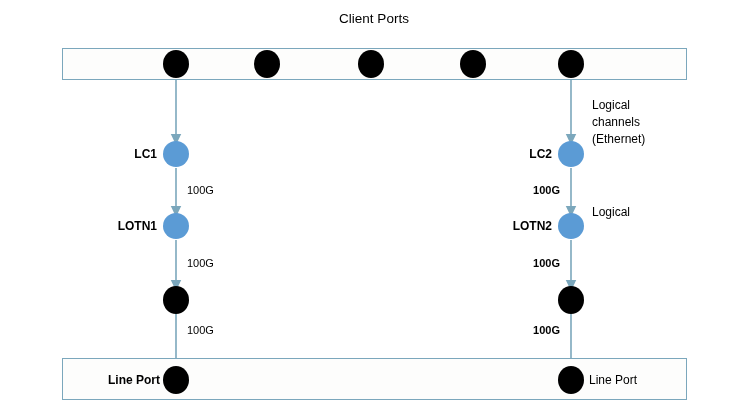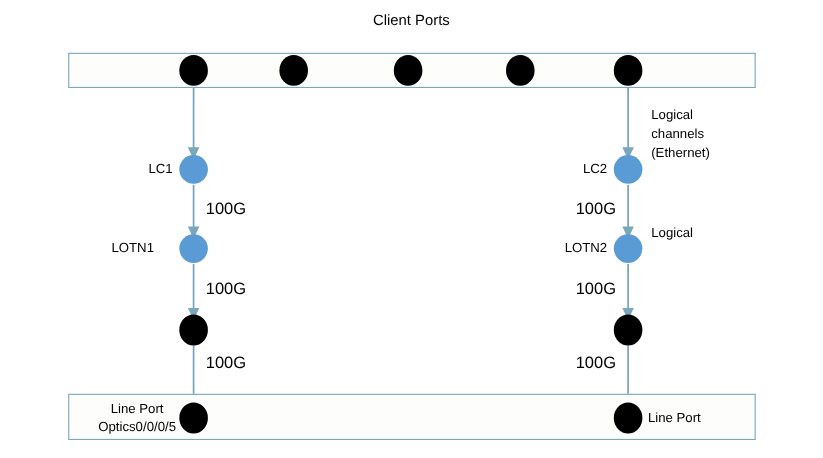--- a/index.html
+++ b/index.html
@@ -71,40 +71,41 @@
   .label {
     position: absolute;
     font-size: 12px;
     line-height: 17px;
     white-space: nowrap;
     color: #000000;
   }
   .label-right {
     transform: translate(-100%, -50%);
     text-align: right;
+    font-weight: bold;
   }
   .label-left {
     transform: translate(0, -50%);
     text-align: left;
   }
   .label-center {
     transform: translate(-50%, 0);
     text-align: center;
   }
   .label-block {
     white-space: normal;
   }
 
   .title {
     font-size: 13.5px;
     line-height: 18px;
   }
 
   .rate {
-    font-size: 15px;
+    font-size: 11px;
     line-height: 15px;
   }
 </style>
 </head>
 <body>
 
 <div id="diagram">
 
   <svg id="connectors" viewBox="0 0 748 416" width="748" height="416">
     <defs>
@@ -134,21 +135,21 @@
   <div class="node node-black" style="left:267px; top:64px;"></div>
   <div class="node node-black" style="left:371px; top:64px;"></div>
   <div class="node node-black" style="left:473px; top:64px;"></div>
   <div class="node node-black" style="left:571px; top:64px;"></div>
 
   <div class="node node-blue" style="left:176px; top:154px;"></div>
   <div class="label label-right" style="left:157px; top:154px;">LC1</div>
   <div class="label label-left rate" style="left:187px; top:190px;">100G</div>
 
   <div class="node node-blue" style="left:176px; top:226px;"></div>
-  <div class="label label-right" style="left:140px; top:226px;">LOTN1</div>
+  <div class="label label-right" style="left:157px; top:226px;">LOTN1</div>
   <div class="label label-left rate" style="left:187px; top:263px;">100G</div>
 
   <div class="node node-black" style="left:176px; top:300px;"></div>
   <div class="label label-left rate" style="left:187px; top:330px;">100G</div>
 
   <div class="node node-blue" style="left:571px; top:154px;"></div>
   <div class="label label-right" style="left:552px; top:154px;">LC2</div>
   <div class="label label-left label-block" style="left:592px; top:122px;">
     <div>Logical</div>
     <div>channels</div>
@@ -164,21 +165,20 @@
   <div class="label label-right rate" style="left:560px; top:263px;">100G</div>
 
   <div class="node node-black" style="left:571px; top:300px;"></div>
   <div class="label label-right rate" style="left:560px; top:330px;">100G</div>
 
   <div class="port-box" id="line-ports-box"></div>
 
   <div class="node node-black" style="left:176px; top:380px;"></div>
   <div class="label label-right label-block" style="left:160px; top:380px; text-align:center;">
     <div>Line Port</div>
-    <div>Optics0/0/0/5</div>
   </div>
 
   <div class="node node-black" style="left:571px; top:380px;"></div>
   <div class="label label-left label-block" style="left:589px; top:380px; text-align:center; transform:translate(0,-50%);">
     <div>Line Port</div>
   </div>
 
 </div>
 
 </body></html>

